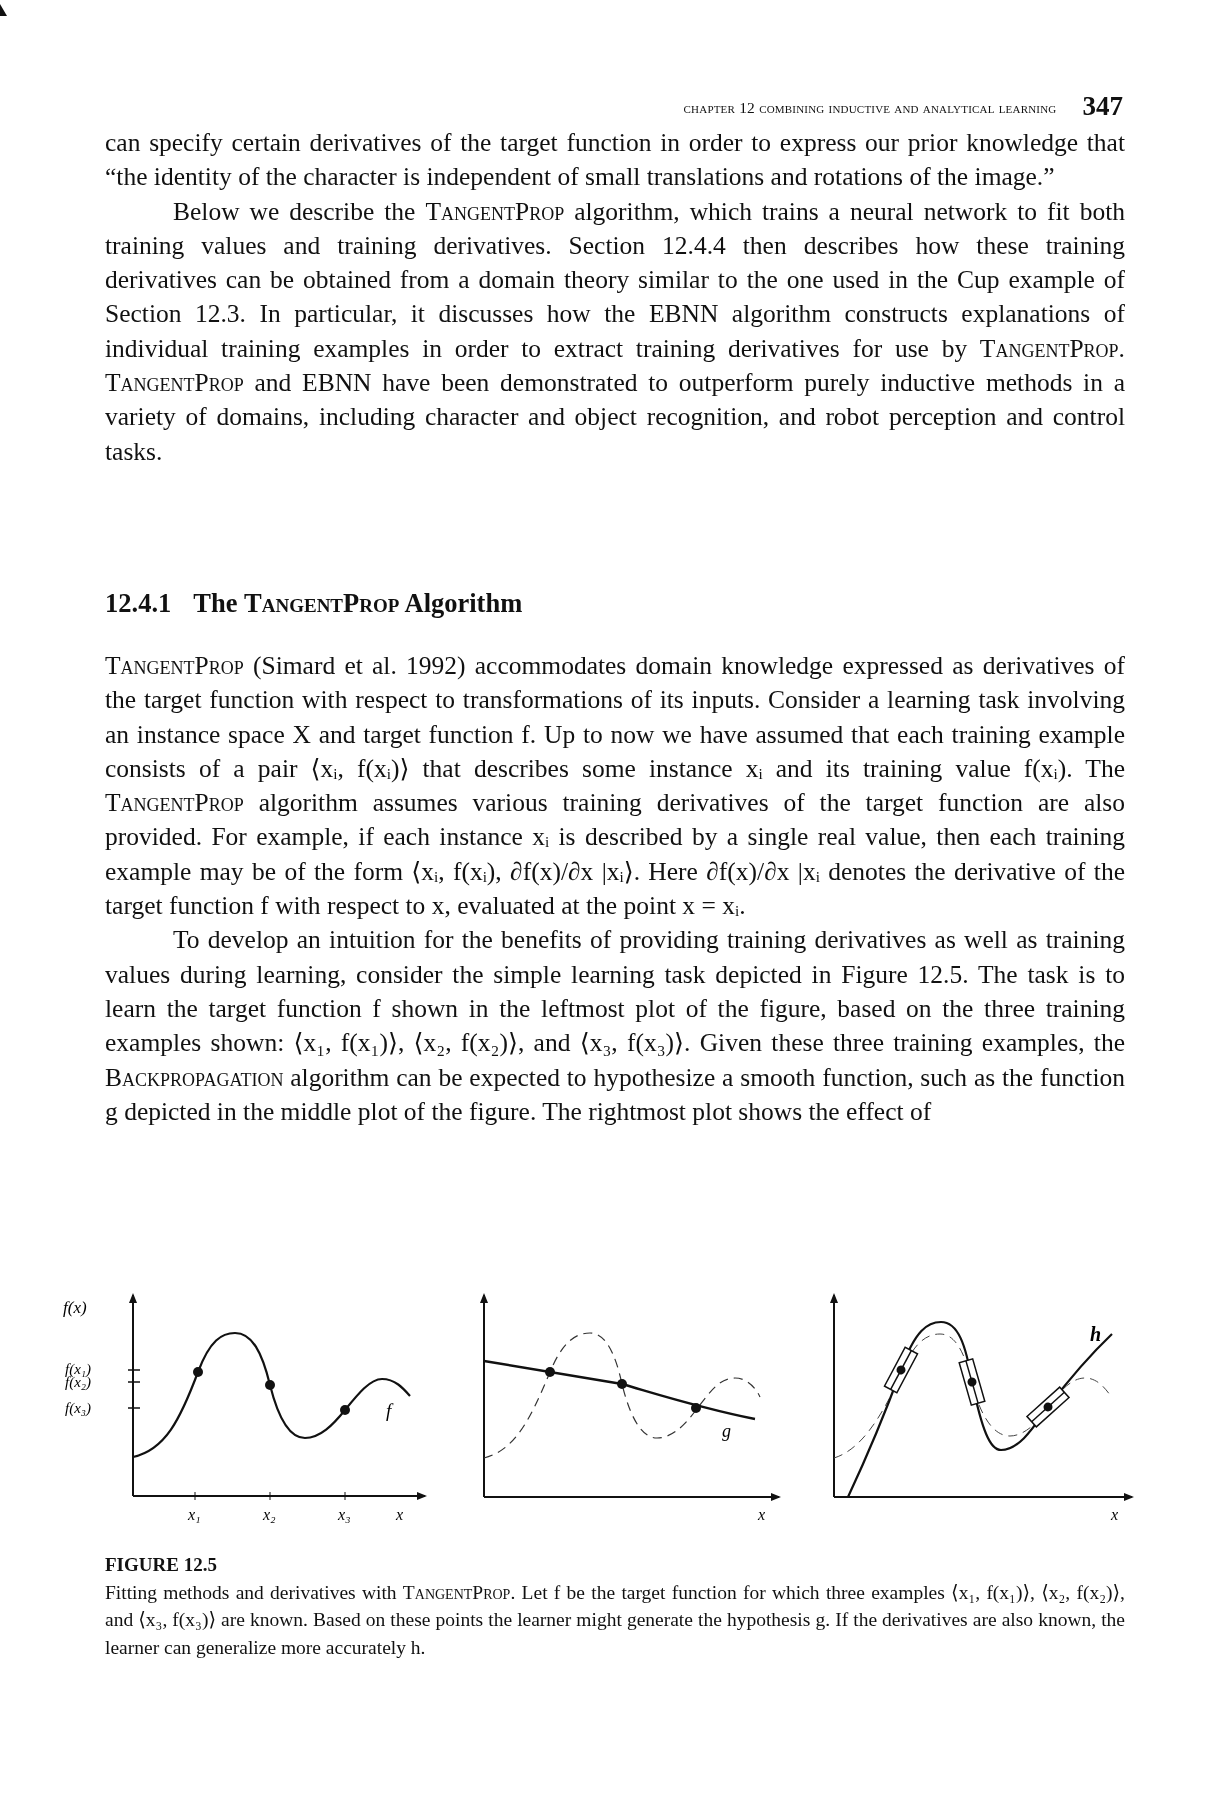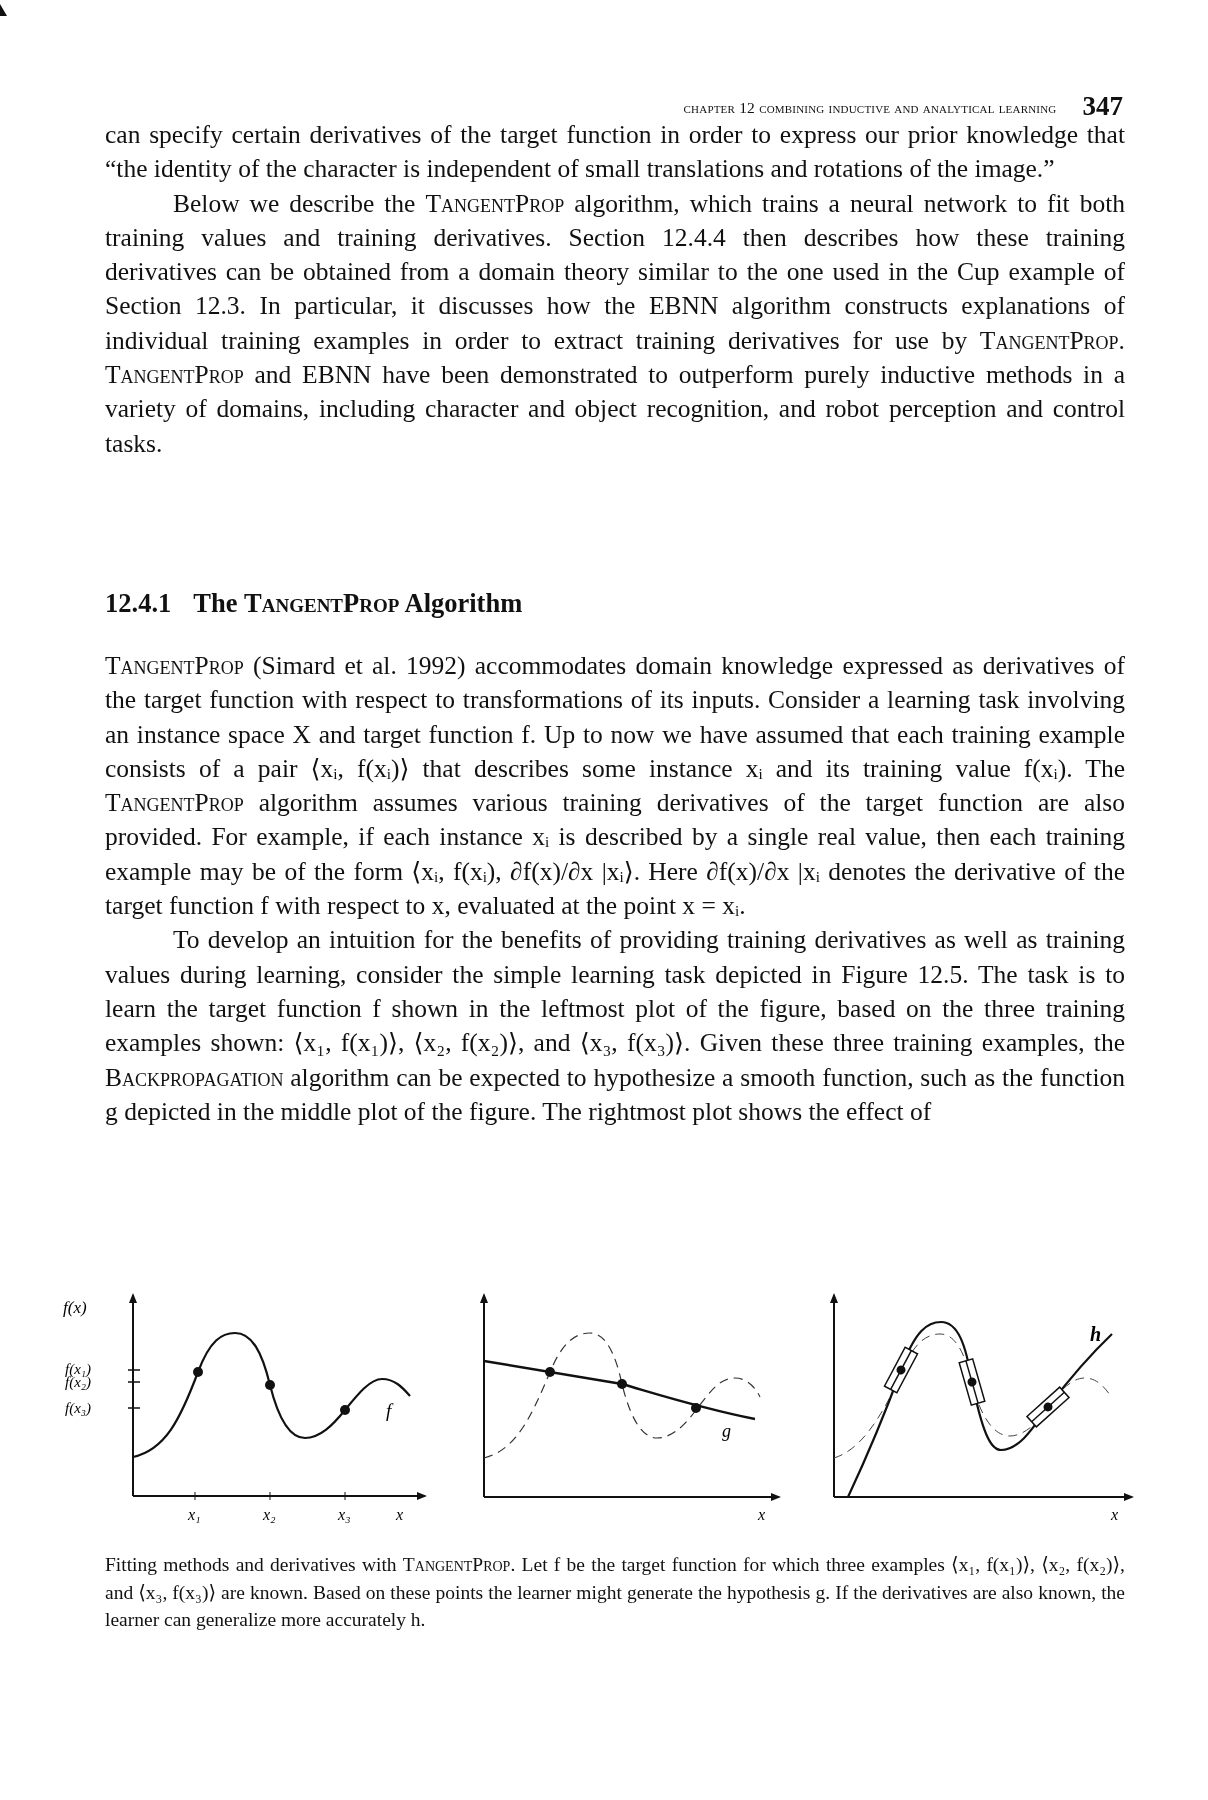--- a/index.html
+++ b/index.html
@@ -27,21 +27,21 @@
 </head>
 <body>
 
 <div class="corner-mark"></div>
 
 <div class="running-head">
   <span class="rh-text">CHAPTER 12 COMBINING INDUCTIVE AND ANALYTICAL LEARNING</span>
   <span class="page-num">347</span>
 </div>
 
-<div class="body" style="top:118px;">
+<div class="body" style="top:126px;">
   <p class="para">can specify certain derivatives of the target function in order to express our prior knowledge that “the identity of the character is independent of small translations and rotations of the image.”</p>
   <p class="para indent"><span>Below we describe the </span><span class="sc">TangentProp</span><span> algorithm, which trains a neural network to fit both training values and training derivatives. Section 12.4.4 then describes how these training derivatives can be obtained from a domain theory similar to the one used in the </span><span class="it">Cup</span><span> example of Section 12.3. In particular, it discusses how the EBNN algorithm constructs explanations of individual training examples in order to extract training derivatives for use by </span><span class="sc">TangentProp.</span> <span class="sc">TangentProp</span><span> and EBNN have been demonstrated to outperform purely inductive methods in a variety of domains, including character and object recognition, and robot perception and control tasks.</span></p>
 </div>
 
 <div class="section-heading">
   <span class="num">12.4.1</span><span>The </span><span class="sc">TangentProp</span><span> Algorithm</span>
 </div>
 
 <div class="body" style="top:649px;">
   <p class="para"><span class="sc">TangentProp</span><span> (Simard et al. 1992) accommodates domain knowledge expressed as derivatives of the target function with respect to transformations of its inputs. Consider a learning task involving an instance space </span><span class="it">X</span><span> and target function </span><span class="it">f</span><span>. Up to now we have assumed that each training example consists of a pair ⟨xᵢ, f(xᵢ)⟩ that describes some instance xᵢ and its training value f(xᵢ). The </span><span class="sc">TangentProp</span><span> algorithm assumes various training derivatives of the target function are also provided. For example, if each instance xᵢ is described by a single real value, then each training example may be of the form ⟨xᵢ, f(xᵢ), ∂f(x)/∂x |xᵢ⟩. Here ∂f(x)/∂x |xᵢ denotes the derivative of the target function f with respect to x, evaluated at the point x = xᵢ.</span></p>
@@ -110,14 +110,15 @@
         <rect x="-22" y="-7" width="44" height="14" fill="#fff" stroke="#111" stroke-width="1.5"></rect>
         <line x1="-22" y1="0" x2="22" y2="0" stroke="#111" stroke-width="1.5"></line>
         <circle cx="0" cy="0" r="4.5" fill="#111"></circle>
       </g>
     <text x="1090" y="1341" font-size="20" font-weight="bold" font-style="italic" font-family="Liberation Serif, serif">h</text>
     <text x="1111" y="1520" font-size="16" font-style="italic" font-family="Liberation Serif, serif">x</text>
   </g>
 </svg>
 
 <div class="caption">
+  <span class="fig-label">FIGURE 12.5</span>
   <span>Fitting methods and derivatives with </span><span class="sc">TangentProp</span><span>. Let f be the target function for which three examples ⟨x₁, f(x₁)⟩, ⟨x₂, f(x₂)⟩, and ⟨x₃, f(x₃)⟩ are known. Based on these points the learner might generate the hypothesis g. If the derivatives are also known, the learner can generalize more accurately h.</span>
 </div>
 
 </body></html>

